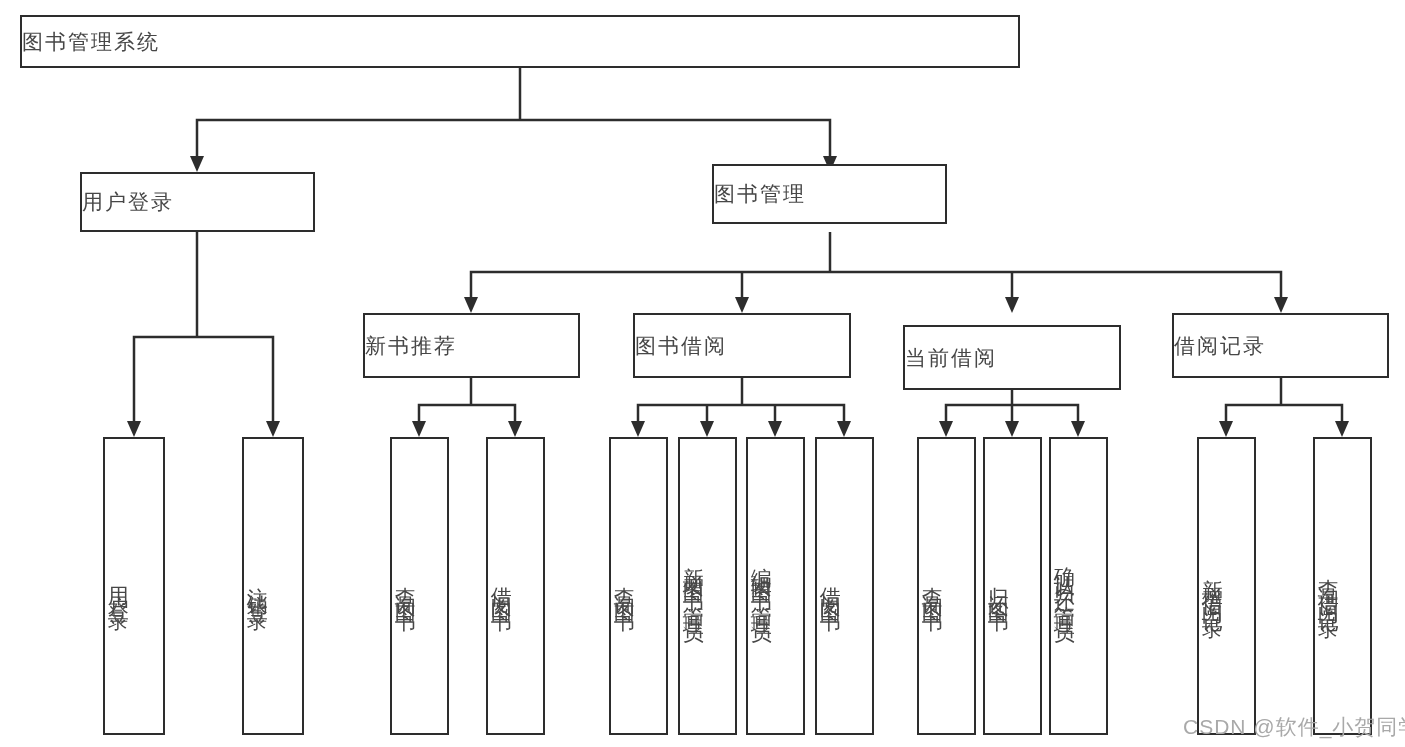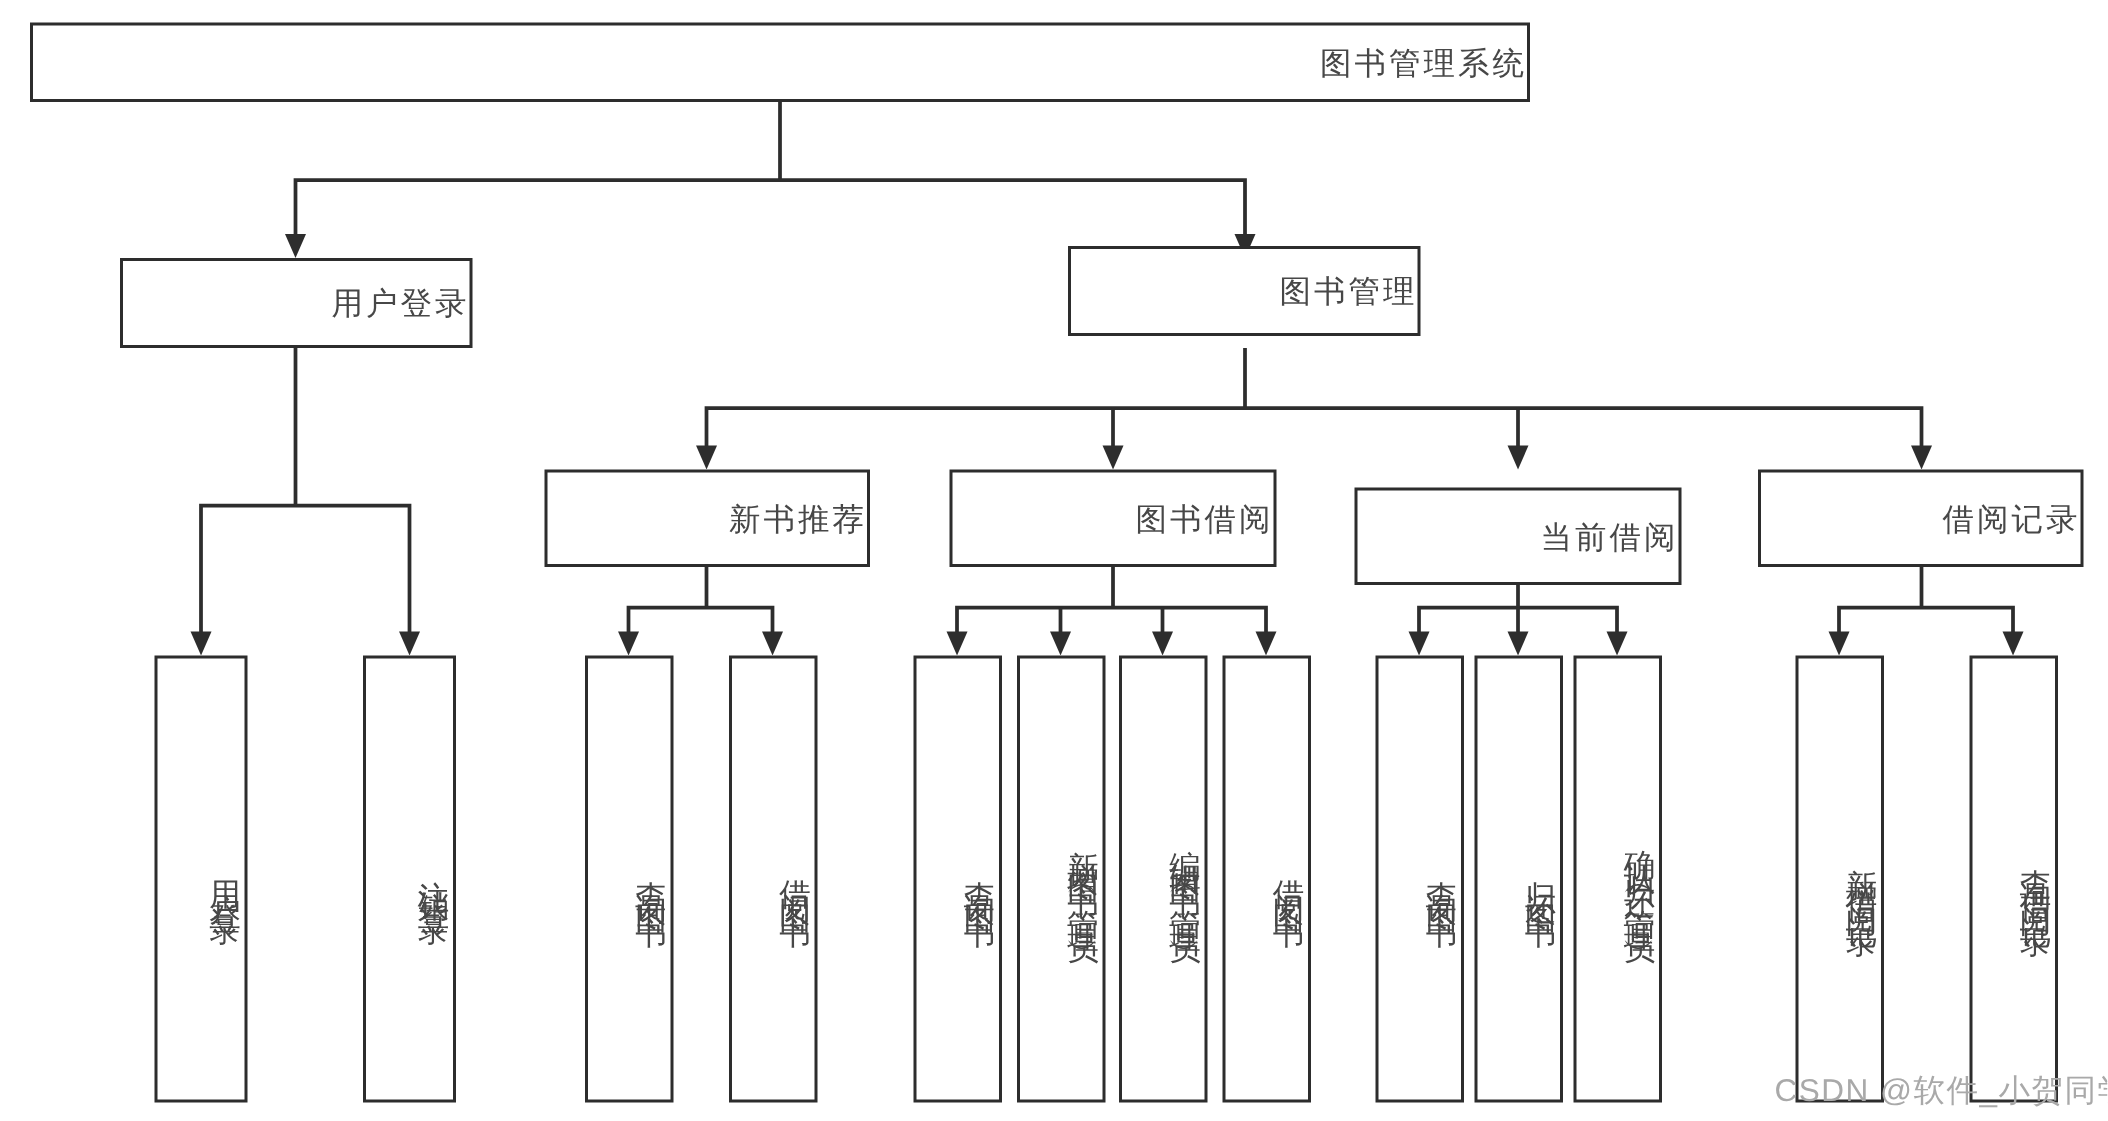--- a/index.html
+++ b/index.html
@@ -16,21 +16,21 @@
     left: 0; top: 0;
     width: 1405px; height: 747px;
   }
   .node {
     position: absolute;
     box-sizing: border-box;
     border: 2.5px solid #2d2d2d;
     background: #ffffff;
     display: flex;
     align-items: center;
-    justify-content: flex-end;
+    justify-content: flex-start;
     color: #474747;
   }
   .h-node { font-size: 21px; letter-spacing: 2px; }
   .leaf span {
     writing-mode: vertical-rl;
     text-orientation: mixed;
     font-size: 21px;
     letter-spacing: 8px;
     line-height: 1.3;
     white-space: nowrap;

